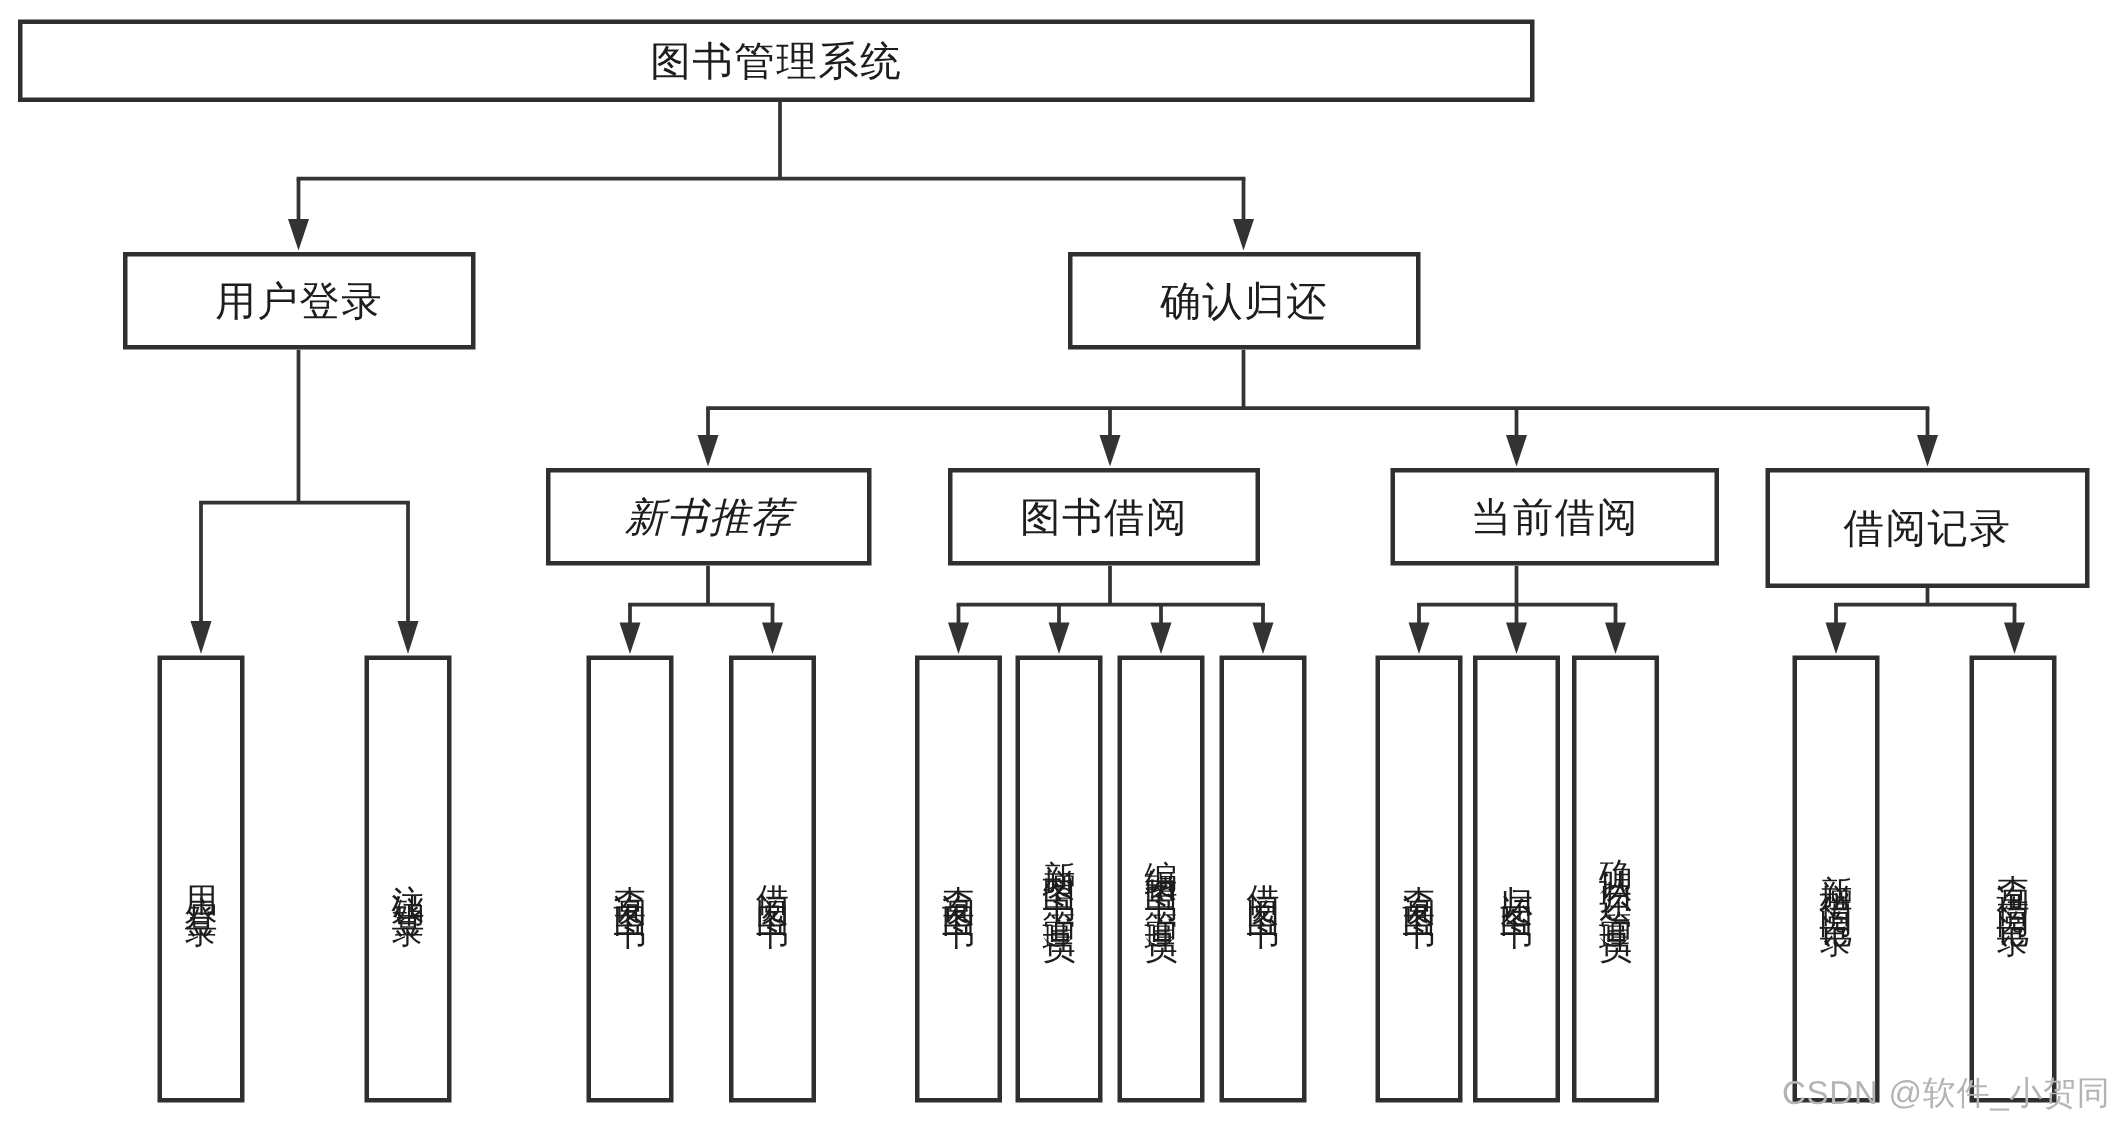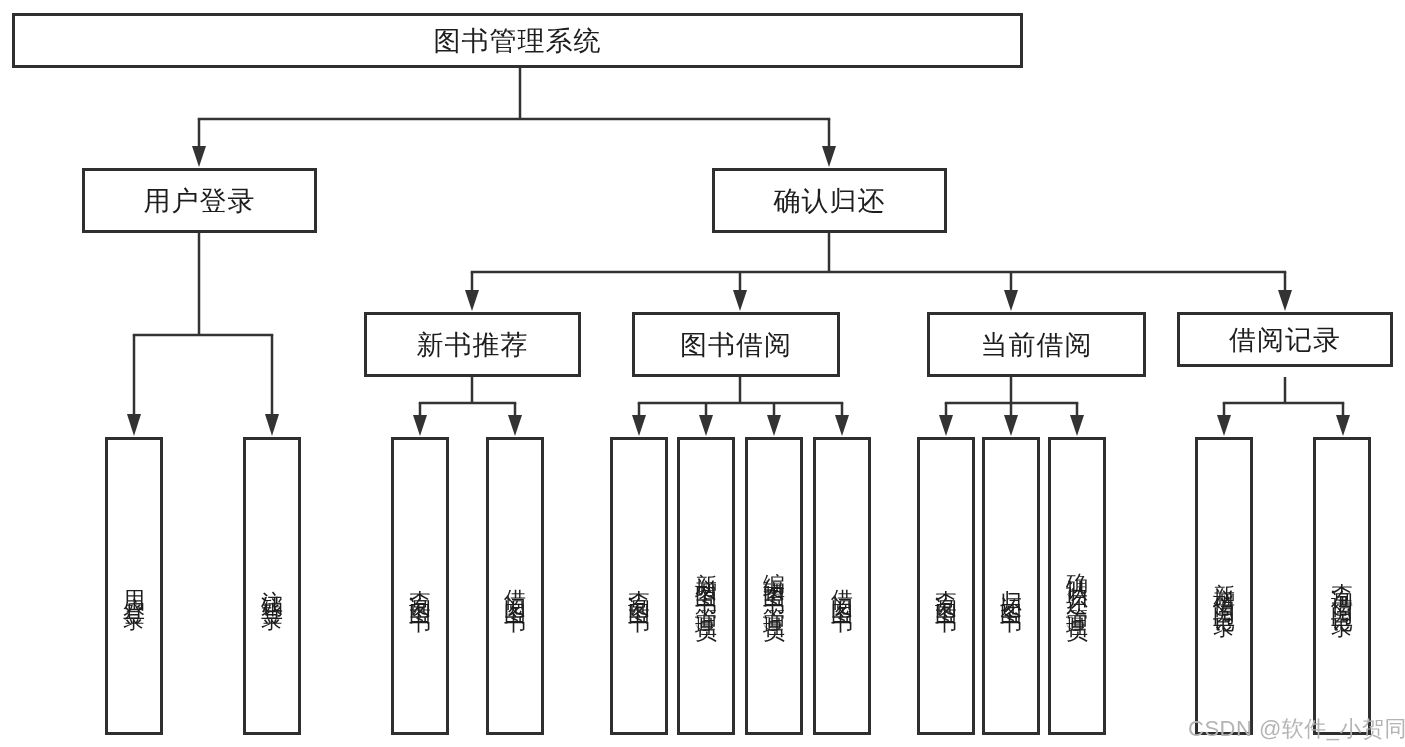--- a/index.html
+++ b/index.html
@@ -135,24 +135,24 @@
       <polygon points="1217,415 1231,415 1224,436"></polygon>
       <polygon points="1336,415 1350,415 1343,436"></polygon>
     </g>
   </svg>
 
   <div class="node" style="left:12px; top:13px; width:1011px; height:55px;">图书管理系统</div>
 
   <div class="node" style="left:82px; top:168px; width:235px; height:65px;">用户登录</div>
   <div class="node" style="left:712px; top:168px; width:235px; height:65px;">确认归还</div>
 
-  <div class="node" style="left:364px; top:312px; width:217px; height:65px;">新书推荐</div>
+  <div class="node" style="left:364px; top:312px; width:217px; height:65px;font-style:italic;">新书推荐</div>
   <div class="node" style="left:632px; top:312px; width:208px; height:65px;">图书借阅</div>
   <div class="node" style="left:902px; top:312px; width:219px; height:65px;margin-left:25px;">当前借阅</div>
-  <div class="node" style="left:1177px; top:312px; width:216px; height:55px;">借阅记录</div>
+  <div class="node" style="left:1177px; top:312px; width:216px; height:80px;">借阅记录</div>
 
   <div class="vnode" style="left:105px;">
     <span>用户登录</span>
   </div>
   <div class="vnode" style="left:243px;">
     <span>注销登录</span>
   </div>
   <div class="vnode" style="left:391px;">
     <span>查询图书</span>
   </div>

